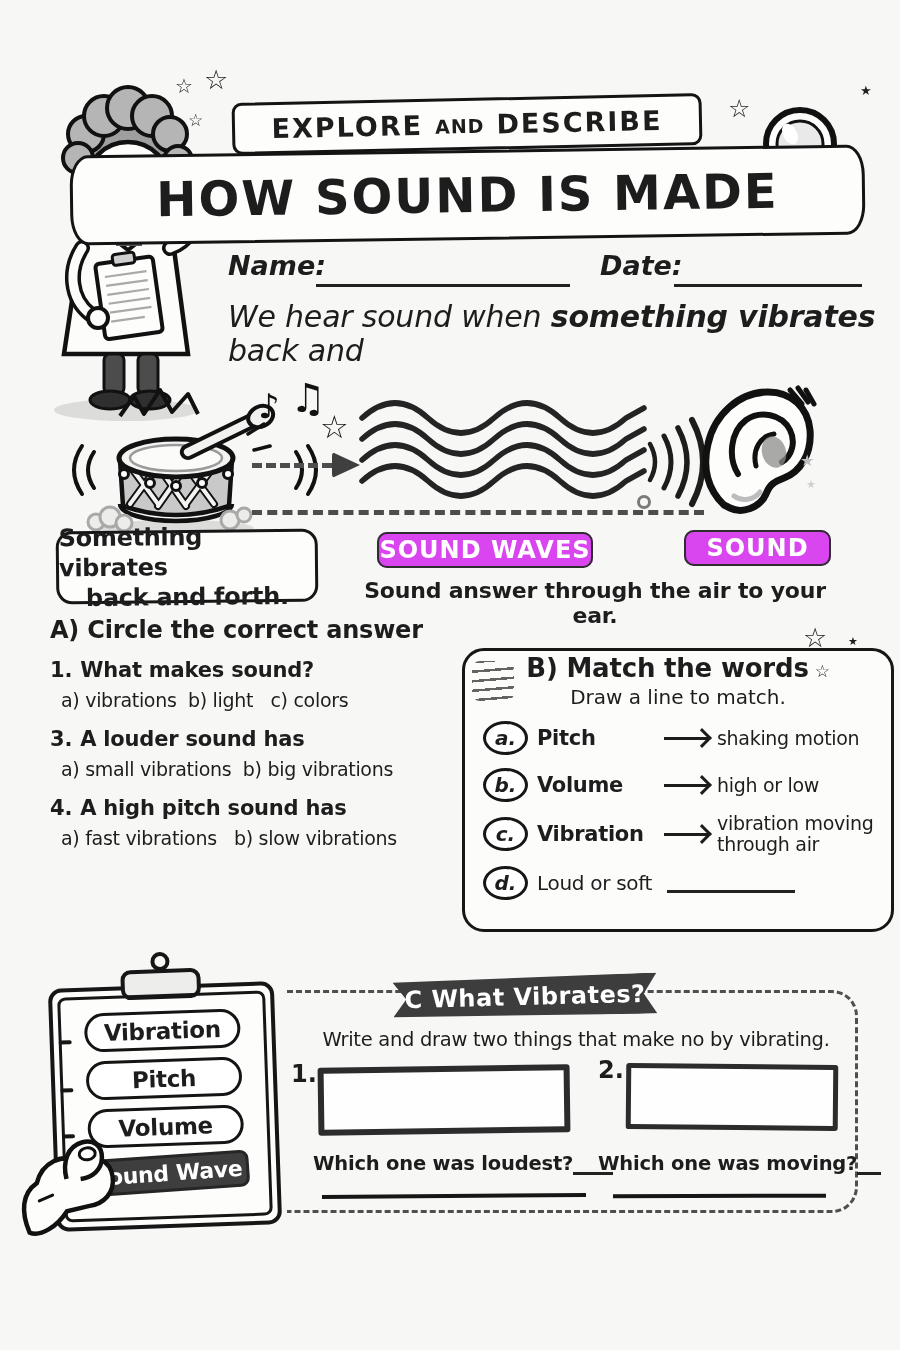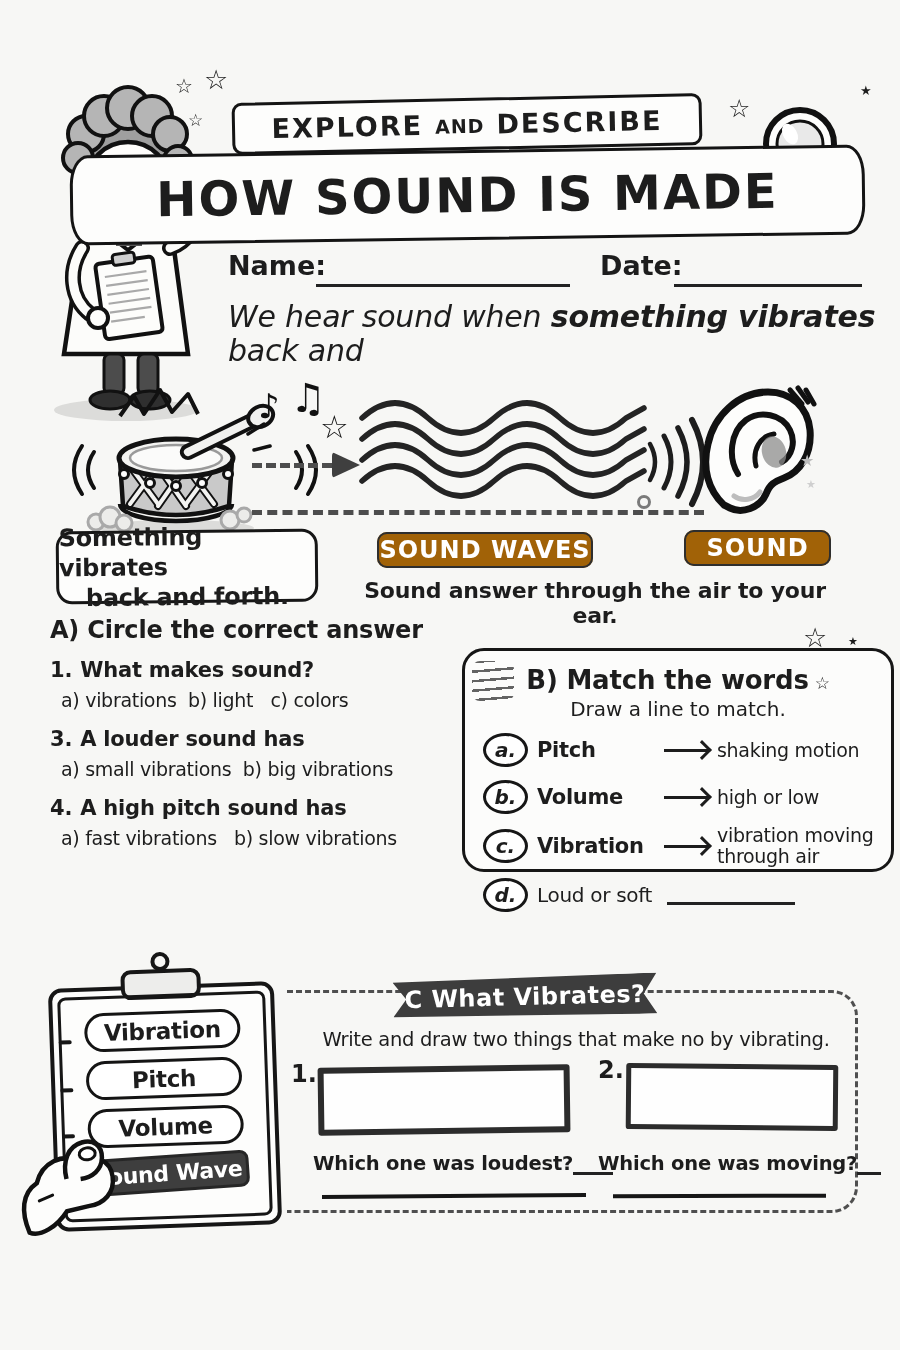--- a/index.html
+++ b/index.html
@@ -11,49 +11,49 @@
   
   .ribbon-top { position:absolute; left:232px; top:98px; width:470px; height:52px; background:#fdfdfc;
     border:3.5px solid #141414; border-radius:10px; transform:rotate(-1.2deg);
     display:flex; align-items:center; justify-content:center; gap:12px;
     font-weight:800; font-size:27px; letter-spacing:2px; }
   .ribbon-top .and { font-size:19px; letter-spacing:1px; padding-top:3px; }
   .banner-main { position:absolute; left:70px; top:150px; width:795px; height:90px; background:#fdfdfc;
     border:3.5px solid #141414; border-radius:18px/30px; transform:rotate(-0.8deg);
     display:flex; align-items:center; justify-content:center;
     font-weight:800; font-size:48px; letter-spacing:2px; }
-  .label { font-weight:600; font-size:27px; }
+  .label { font-weight:600; font-size:27px;font-style:italic; }
   .wline { border-bottom:3px solid #222; height:0; }
 
   .intro { position:absolute; left:228px; top:300px; width:660px; font-size:30px; line-height:34px; font-weight:500; letter-spacing:-0.2px;font-style:italic; }
   .intro b { font-weight:800; }
 
   
   .dash-line { border-top:5px dashed #4d4d4d; height:0; }
   .arrowhead { width:0; height:0; border-left:28px solid #3f3f3f; border-top:13px solid transparent; border-bottom:13px solid transparent; border-radius:4px; }
   .capbox { position:absolute; left:56px; top:530px; width:262px; height:73px; background:#fdfdfc;
     border:3.5px solid #161616; border-radius:16px; transform:rotate(-0.6deg);
     display:flex; flex-direction:column; align-items:center; justify-content:center;
     font-size:24px; line-height:30px; font-weight:700; letter-spacing:-0.3px; }
-  .badge-dark { position:absolute; background:#a16207; color:#fff; font-weight:800; letter-spacing:1px;
+  .badge-dark { position:absolute; background:#d946ef; color:#fff; font-weight:800; letter-spacing:1px;
     display:flex; align-items:center; justify-content:center; border-radius:10px;
     box-shadow:0 0 0 2px #2e2e2e inset; }
   .diagram-caption { position:absolute; left:345px; top:578px; width:500px; text-align:center; font-size:22px; font-weight:600; letter-spacing:-0.2px; }
 
   
   #section-a { position:absolute; left:50px; top:616px; width:412px; }
   #section-a .a-title { font-size:24px; font-weight:800; margin-bottom:14px; letter-spacing:-0.2px; }
   .qblock { margin-bottom:16px; }
   .qline { font-size:21px; font-weight:600; letter-spacing:-0.2px; }
   .qline .qnum { font-weight:800; margin-right:8px; }
   .opts { margin:7px 0 0 11px; font-size:19px; font-weight:500; letter-spacing:-0.3px; white-space:pre-wrap; }
 
   
-  #section-b { position:absolute; left:462px; top:648px; width:432px; height:224px; background:#fcfcfb;
-    border:3.5px solid #161616; border-radius:22px; padding:14px 12px 0 12px; }
+  #section-b { position:absolute; left:462px; top:648px; width:432px; height:284px; background:#fcfcfb;
+    border:3.5px solid #161616; border-radius:22px; padding:2px 12px 0 12px; }
   .hatch { position:absolute; left:7px; top:10px; width:42px; height:40px; opacity:.7;
     background:repeating-linear-gradient(175deg,#222 0 2.5px,transparent 2.5px 9.5px); border-radius:8px; }
   .b-title { text-align:center; font-size:26px; font-weight:800; letter-spacing:-0.2px; }
   .b-title .mini-star { font-size:17px; font-weight:400; margin-left:6px; }
   .b-sub { text-align:center; font-size:20px; font-weight:500; margin-top:2px; margin-bottom:10px; }
   .mrow { display:flex; align-items:center; gap:9px; margin:0 0 9px 6px; min-height:38px; }
   .oval { width:45px; height:34px; flex:0 0 45px; border:3px solid #161616; border-radius:50%;
     display:flex; align-items:center; justify-content:center; font-style:italic; font-weight:700; font-size:20px; background:#fff; }
   .mword { width:118px; flex:0 0 118px; font-size:21px; font-weight:800; letter-spacing:-0.3px; }
   .mword.light { font-weight:500; width:auto; flex:0 0 auto; }

